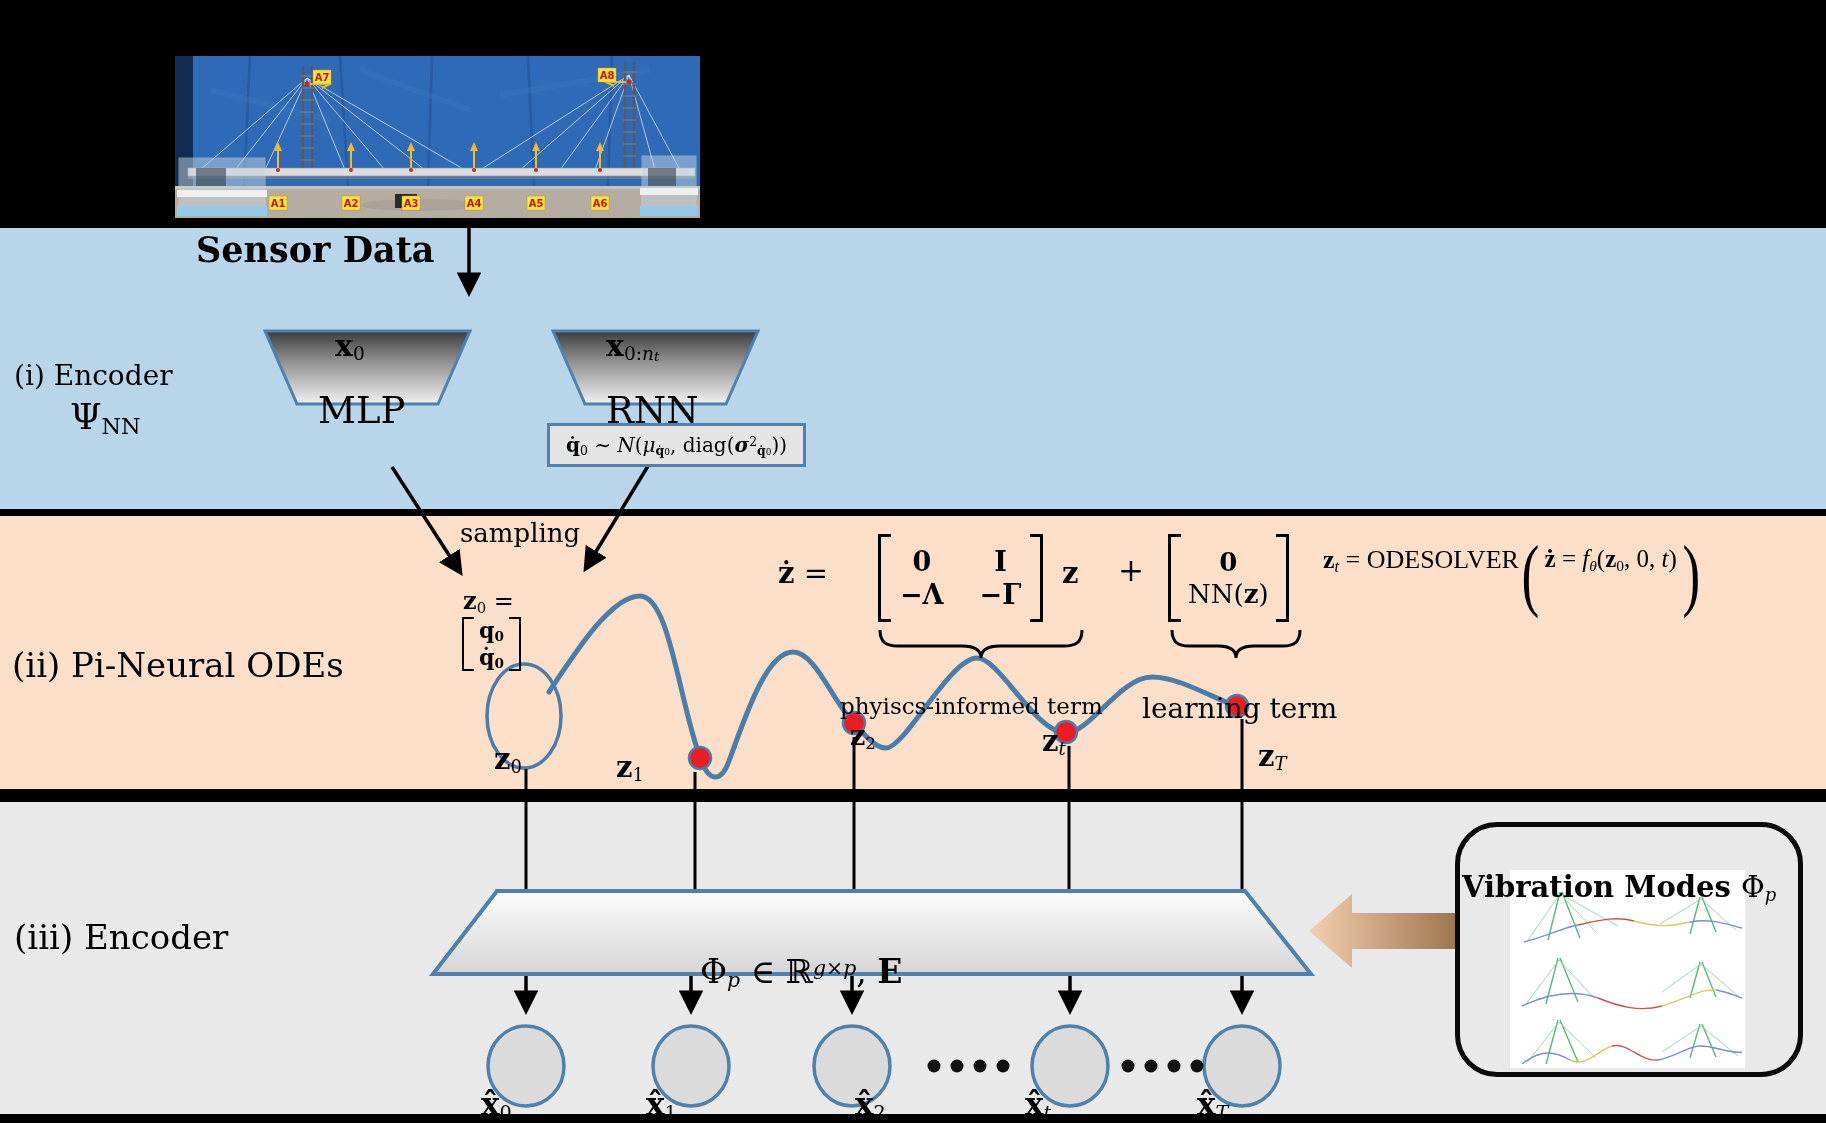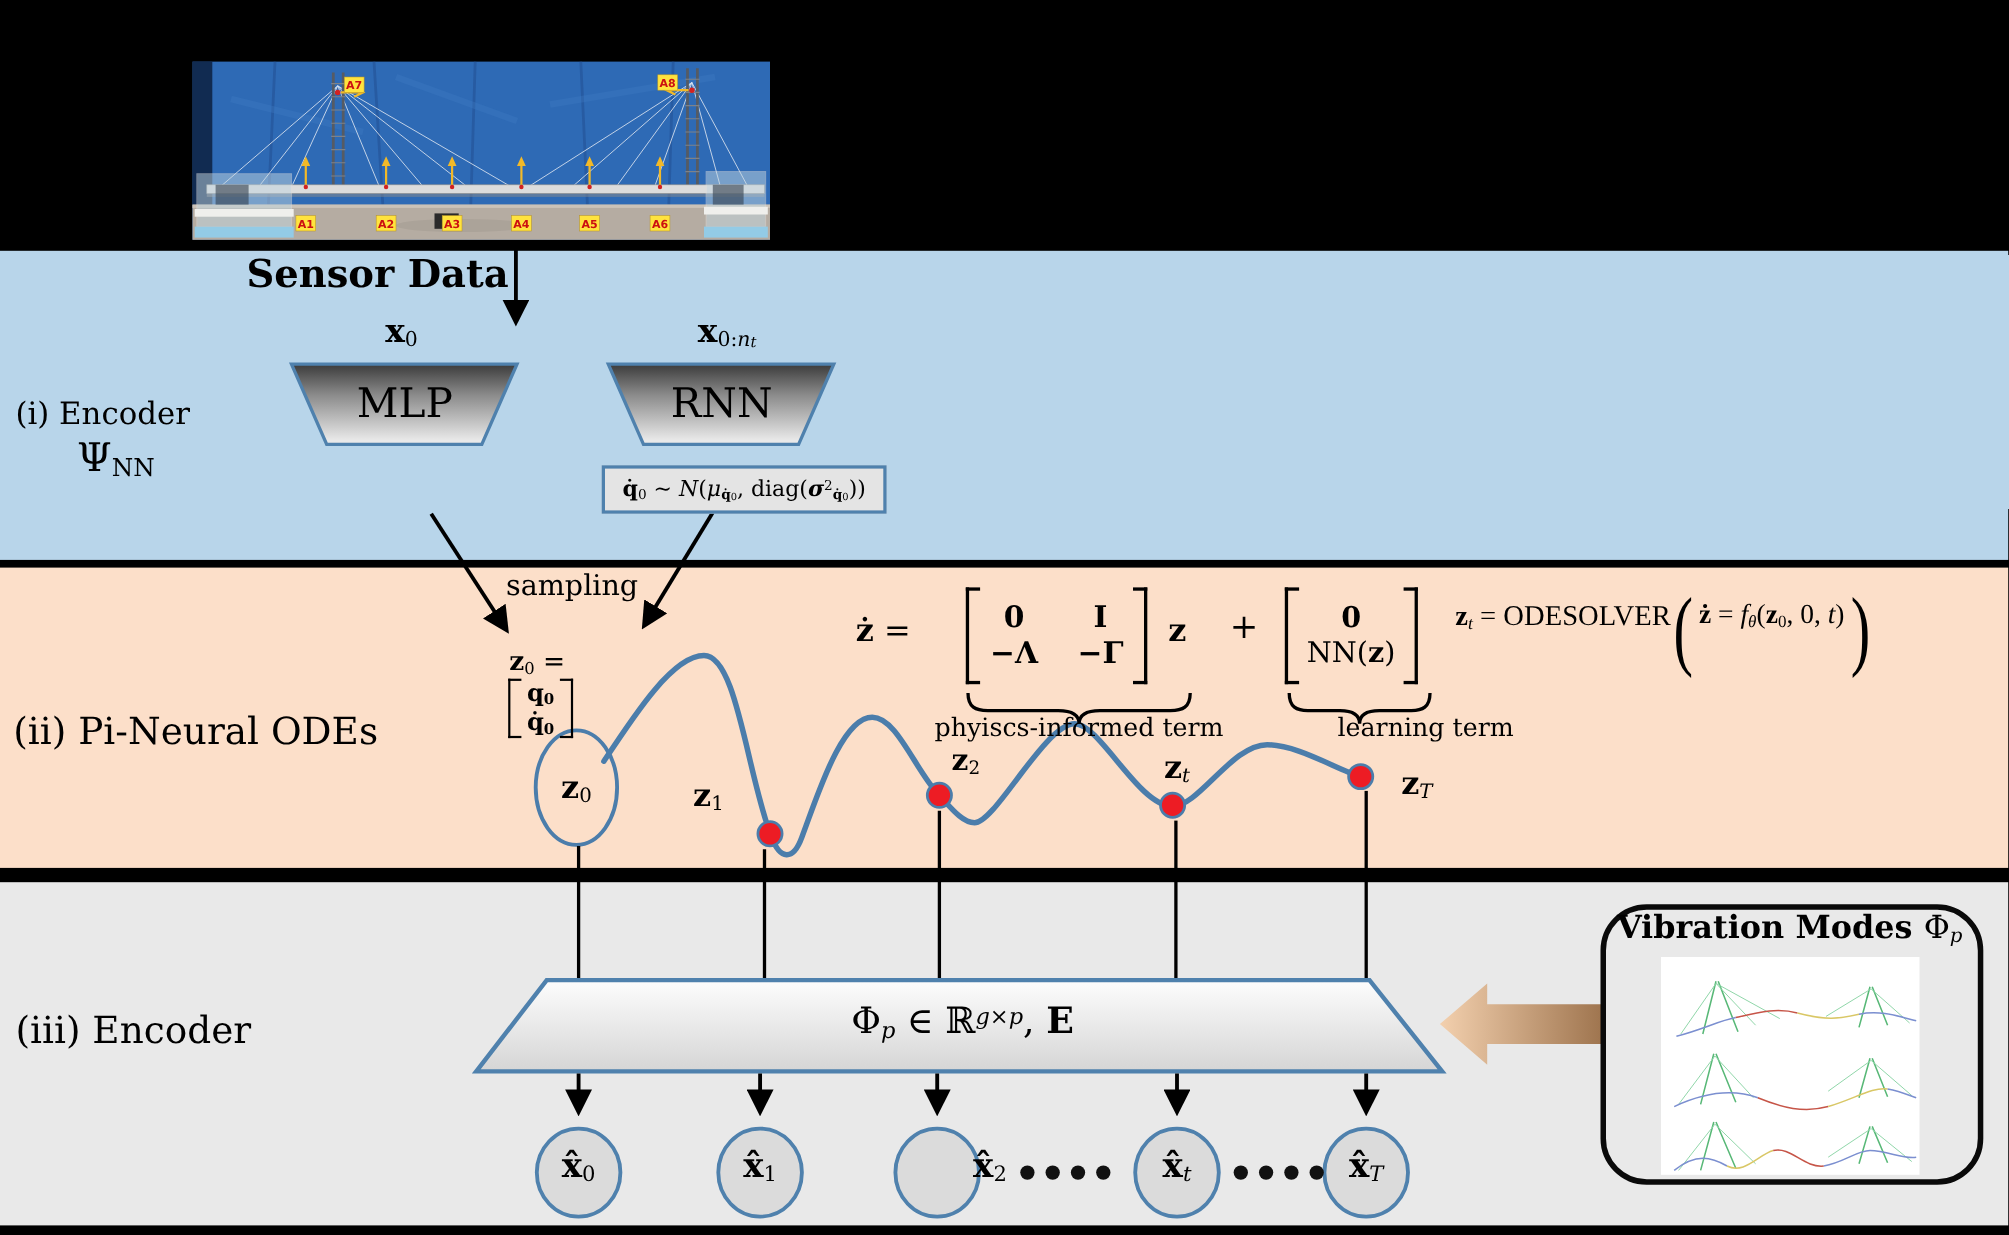--- a/index.html
+++ b/index.html
@@ -2,21 +2,21 @@
 <html><head>
 <meta charset="utf-8">
 <style>
   html,body{margin:0;padding:0;background:#000;}
   .stage{position:relative;width:1826px;height:1123px;background:#000;overflow:hidden;
          font-family:"DejaVu Serif","Liberation Serif",serif;color:#000;}
   .band{position:absolute;left:0;width:1826px;}
   .band.blue  {top:228px;height:281px;background:#b8d5ea;}
   .band.orange{top:516px;height:273px;background:#fcdfc9;}
   .band.gray  {top:802px;height:312px;background:#e9e9e9;}
-  .ctr{text-align:center;}
+  .ctr{margin-top:44px;}
   svg.overlay{position:absolute;left:0;top:0;z-index:2;}
   .txt{position:absolute;z-index:3;line-height:1.05;white-space:nowrap;}
 
   .b{font-weight:bold}
   .i{font-style:italic}
   .bi{font-weight:bold;font-style:italic}
   .sub {font-size:62%;vertical-align:-20%}
   .subi{font-size:62%;vertical-align:-20%;font-style:italic}
   .subb{font-size:62%;vertical-align:-20%;font-weight:bold}
   .ssub{font-size:45%;vertical-align:-32%}
@@ -243,21 +243,21 @@
         <path d="M1700,1024 L1690,1058 M1702,1024 L1716,1057" stroke="#58b877"></path>
         <path d="M1559,1022 L1526,1064 M1559,1022 L1596,1058 M1701,1026 L1662,1052 M1701,1026 L1738,1056" stroke="#8fd6a8" stroke-width="0.9"></path>
         <path d="M1522,1064 C1542,1048 1556,1052 1570,1060" stroke="#7b8fd0"></path>
         <path d="M1570,1060 C1586,1068 1598,1050 1612,1046" stroke="#d9c766"></path>
         <path d="M1612,1046 C1628,1042 1640,1062 1658,1060" stroke="#c65548"></path>
         <path d="M1658,1060 C1676,1057 1688,1046 1700,1046 C1716,1046 1730,1054 1742,1052" stroke="#7b8fd0"></path>
       </g>
     </g>
   </svg>
 
-  <div class="txt b" style="left:196px;top:232px;font-size:35px;margin-left:28px;">Sensor Data</div>
+  <div class="txt b" style="left:196px;top:232px;font-size:35px;">Sensor Data</div>
 
   <div class="txt" style="left:14px;top:361px;font-size:28px;">(i) Encoder</div>
   <div class="txt" style="left:70px;top:398px;font-size:36px;"><span>Ψ</span><span class="sub">NN</span></div>
 
   <div class="txt ctr" style="left:335px;top:286px;width:60px;font-size:30px;"><span class="b">x</span><span class="sub">0</span></div>
   <div class="txt ctr" style="left:606px;top:286px;width:110px;font-size:30px;"><span class="b">x</span><span class="sub">0:</span><span class="subi">n</span><span class="ssubi">t</span></div>
 
   <div class="txt ctr" style="left:318px;top:348px;width:100px;font-size:37px;">MLP</div>
   <div class="txt ctr" style="left:606px;top:348px;width:100px;font-size:37px;">RNN</div>
 
@@ -295,21 +295,21 @@
   <div class="txt" style="left:1118px;top:554px;font-size:31px;">+</div>
   <div class="matrix" style="left:1168px;top:534px;height:88px;">
     <span class="brk l"></span>
     <span class="vgrid">
       <span class="b">0</span>
       <span><span>NN(</span><span class="b">z</span><span>)</span></span>
     </span>
     <span class="brk r"></span>
   </div>
   <div class="txt ctr" style="left:840px;top:650px;width:282px;font-size:23px;">phyiscs-informed term</div>
-  <div class="txt ctr" style="left:1176px;top:650px;width:240px;font-size:23px;">learning term</div>
+  <div class="txt ctr" style="left:1142px;top:650px;width:240px;font-size:28px;">learning term</div>
 
   <div class="matrix" style="left:1323px;top:545px;height:80px;align-items:flex-start;font-family:Liberation Serif, serif;">
     <span style="font-size:26px;"><span class="b">z</span><span class="subi">t</span><span> = ODESOLVER</span></span>
     <span class="bigp">(</span>
     <span style="font-size:25px;padding:0 3px;"><span class="b">ż</span><span> = </span><span class="i">f</span><span class="subi">θ</span><span>(</span><span class="b">z</span><span class="sub">0</span><span>, 0, </span><span class="i">t</span><span>)</span></span>
     <span class="bigp">)</span>
   </div>
 
   <div class="txt ctr" style="left:494px;top:700px;width:60px;font-size:29px;"><span class="b">z</span><span class="sub">0</span></div>
   <div class="txt ctr" style="left:616px;top:708px;width:56px;font-size:29px;"><span class="b">z</span><span class="sub">1</span></div>

